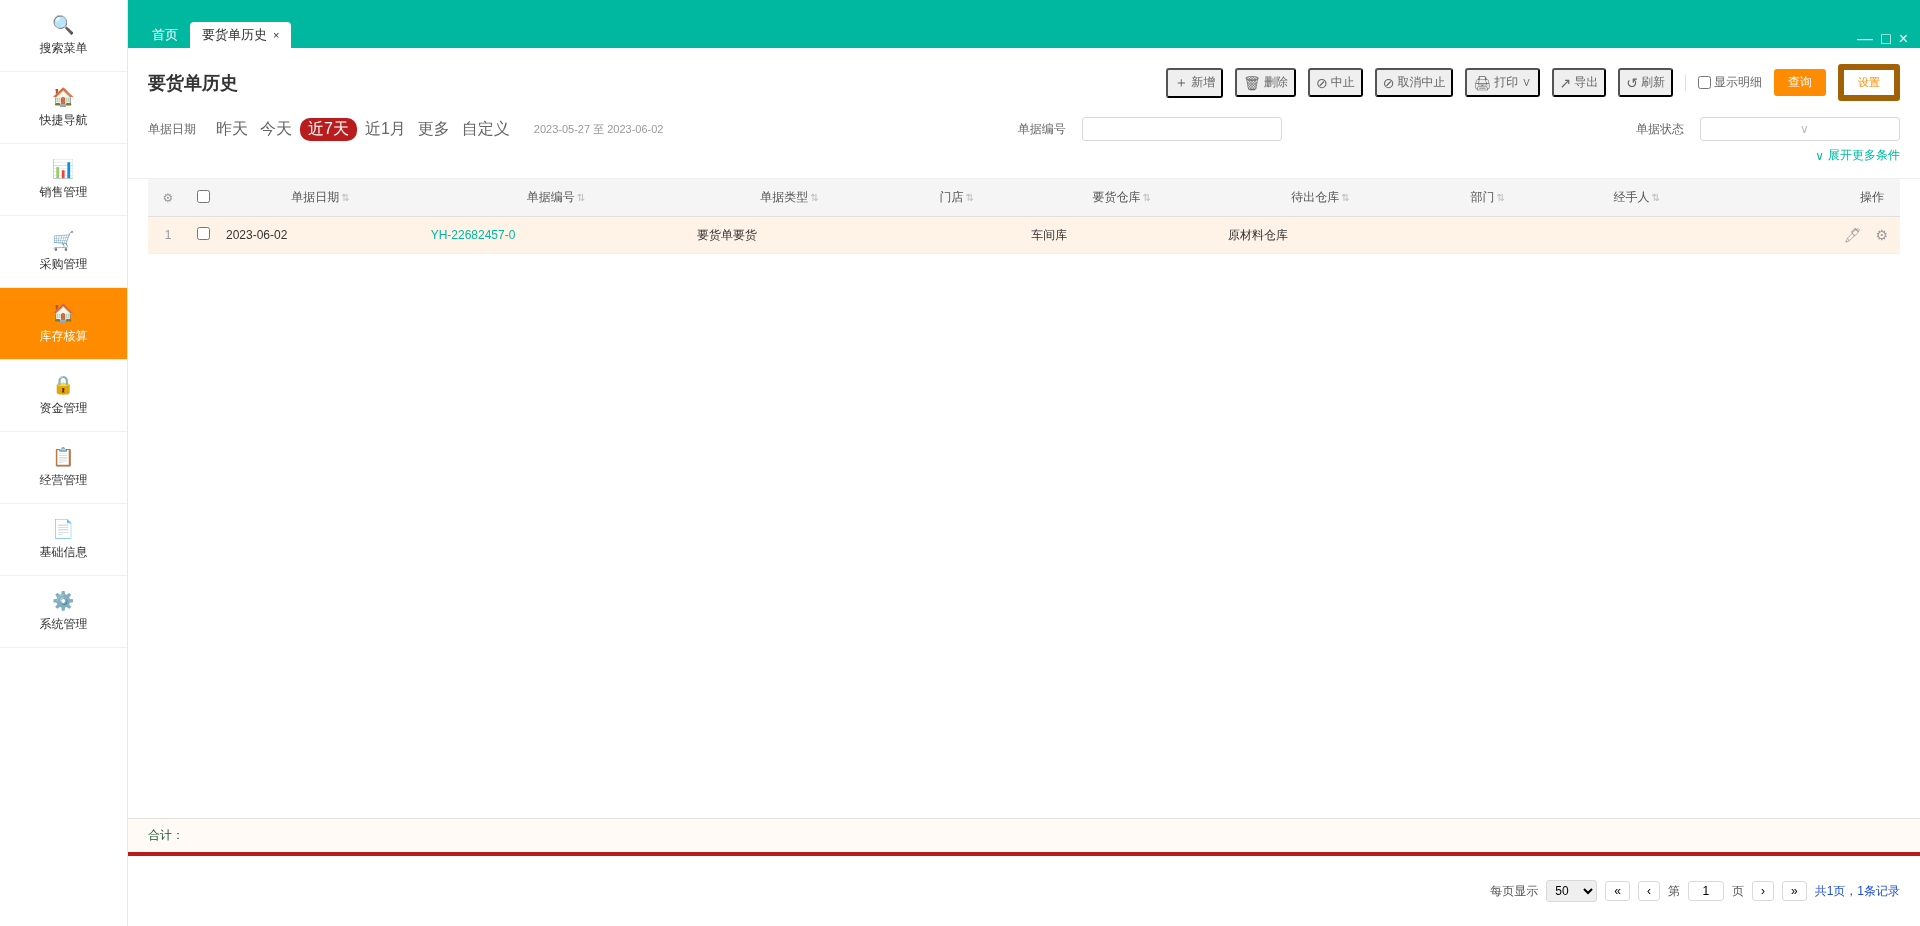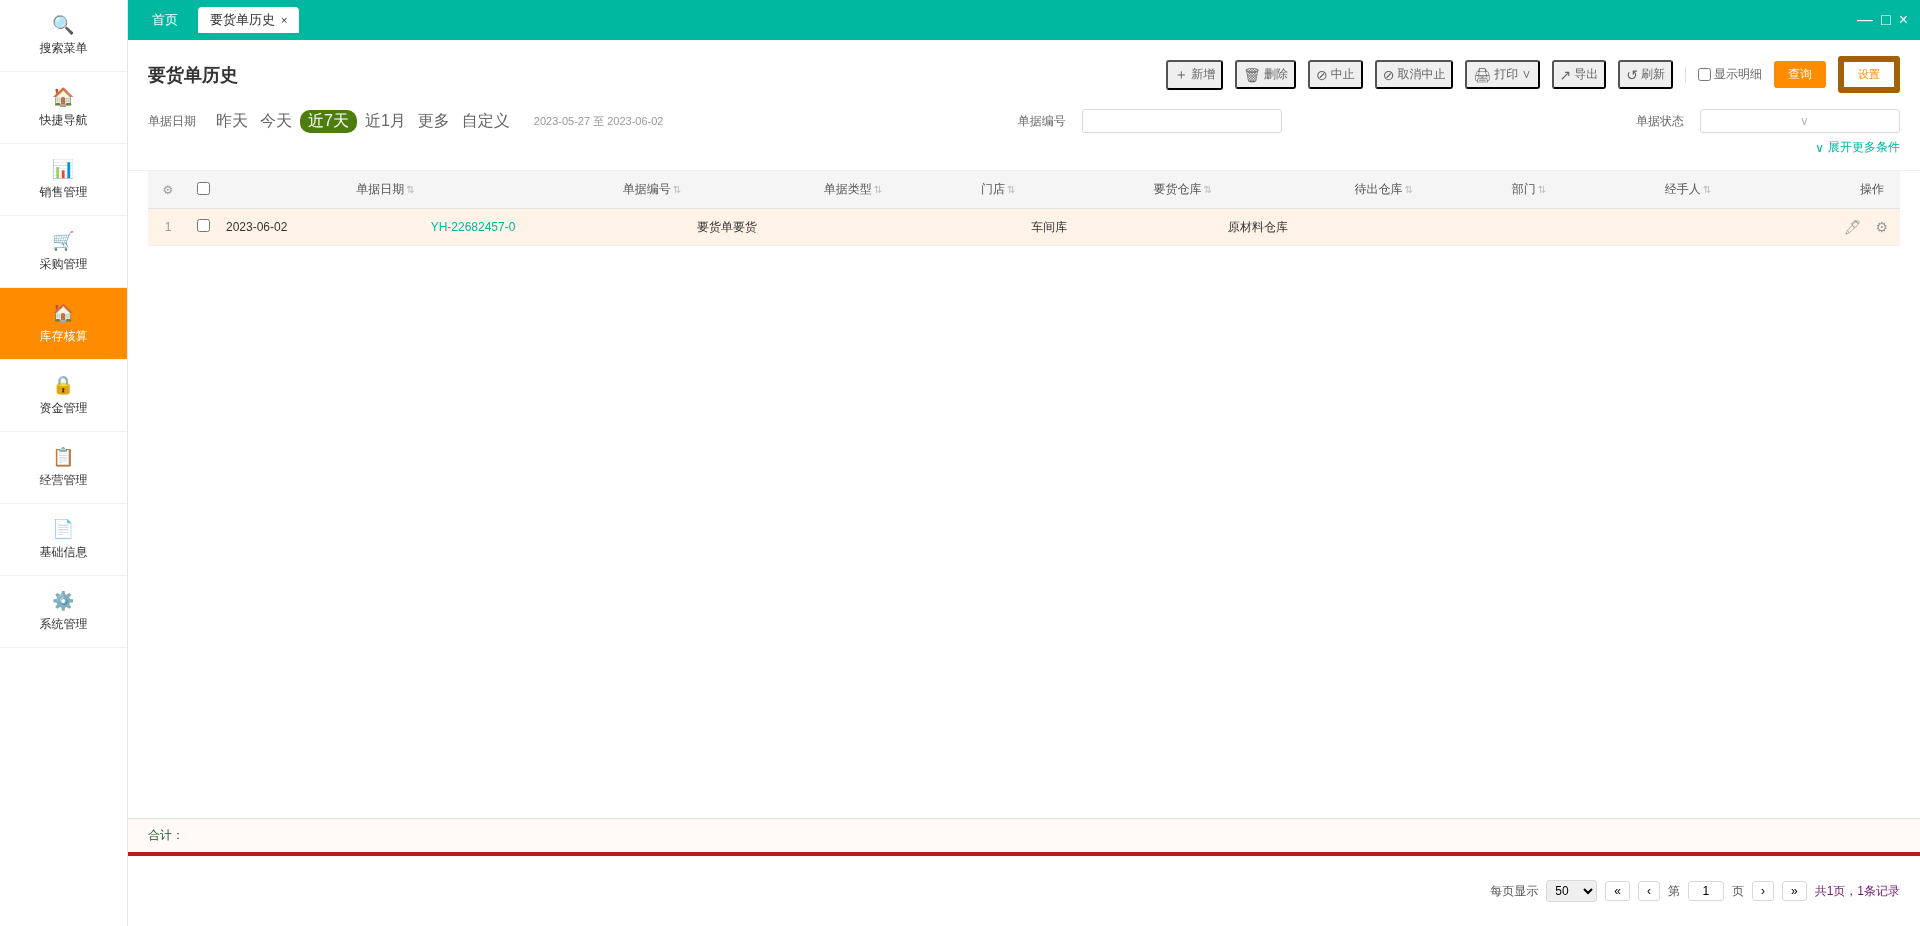--- a/index.html
+++ b/index.html
@@ -31,26 +31,26 @@
     
     .main {
       flex: 1;
       display: flex;
       flex-direction: column;
       overflow: hidden;
     }
 
     
     .topbar {
-      height: 40px;
+      height: 48px;
       background: #00b8a0;
       display: flex;
-      align-items: center;
+      align-items: flex-end;
       padding: 0 12px;
-      gap: 8px;
+      gap: 0;
       color: #fff;
       flex-shrink: 0;
     }
     .topbar-tab {
       padding: 4px 12px;
       border-radius: 4px 4px 0 0;
       cursor: pointer;
       font-size: 13px;
       color: #fff;
       background: transparent;
@@ -135,21 +135,21 @@
     .filter-label { font-size: 12px; color: #666; white-space: nowrap; }
     .date-shortcuts { display: flex; align-items: center; gap: 4px; }
     .date-shortcut {
       font-size: 16px;
       color: #666;
       cursor: pointer;
       padding: 1px 4px;
       border-radius: 3px;
     }
     .date-shortcut.active {
-      background: #4d7c0f;
+      background: #b91c1c;
       color: #fff;
       border-radius: 10px;
       padding: 1px 8px;
     }
     .date-range { font-size: 11px; color: #999; margin-left: 4px; }
     .filter-input {
       border: 1px solid #d9d9d9;
       border-radius: 3px;
       padding: 4px 8px;
       font-size: 12px;
@@ -187,21 +187,21 @@
       width: 100%;
       border-collapse: collapse;
       font-size: 12px;
     }
     thead tr {
       background: #f5f5f5;
       border-bottom: 1px solid #e0e0e0;
     }
     th {
       padding: 10px 8px;
-      text-align: right;
+      text-align: center;
       color: #555;
       font-weight: normal;
       white-space: nowrap;
       border-bottom: 1px solid #e0e0e0;
       position: relative;
     }
     th .sort-icon { color: #bbb; margin-left: 2px; font-size: 10px; }
     tbody tr { border-bottom: 1px solid #f0f0f0; }
     tbody tr.highlighted { background: #fff3e8; }
     td { padding: 8px 8px; color: #333; white-space: nowrap; }
@@ -250,21 +250,21 @@
       font-size: 12px;
     }
     .page-input {
       border: 1px solid #d9d9d9;
       border-radius: 3px;
       width: 36px;
       text-align: center;
       padding: 2px;
       font-size: 12px;
     }
-    .pagination-info { color: #701a75; }
+    .pagination-info { color: #1d4ed8; }
 
     
     .btn-settings {
       background: #fff;
       color: #ff8c00;
       border: 6px solid #a16207;
       padding: 5px 14px;
       border-radius: 3px;
       cursor: pointer;
       font-size: 11px;

